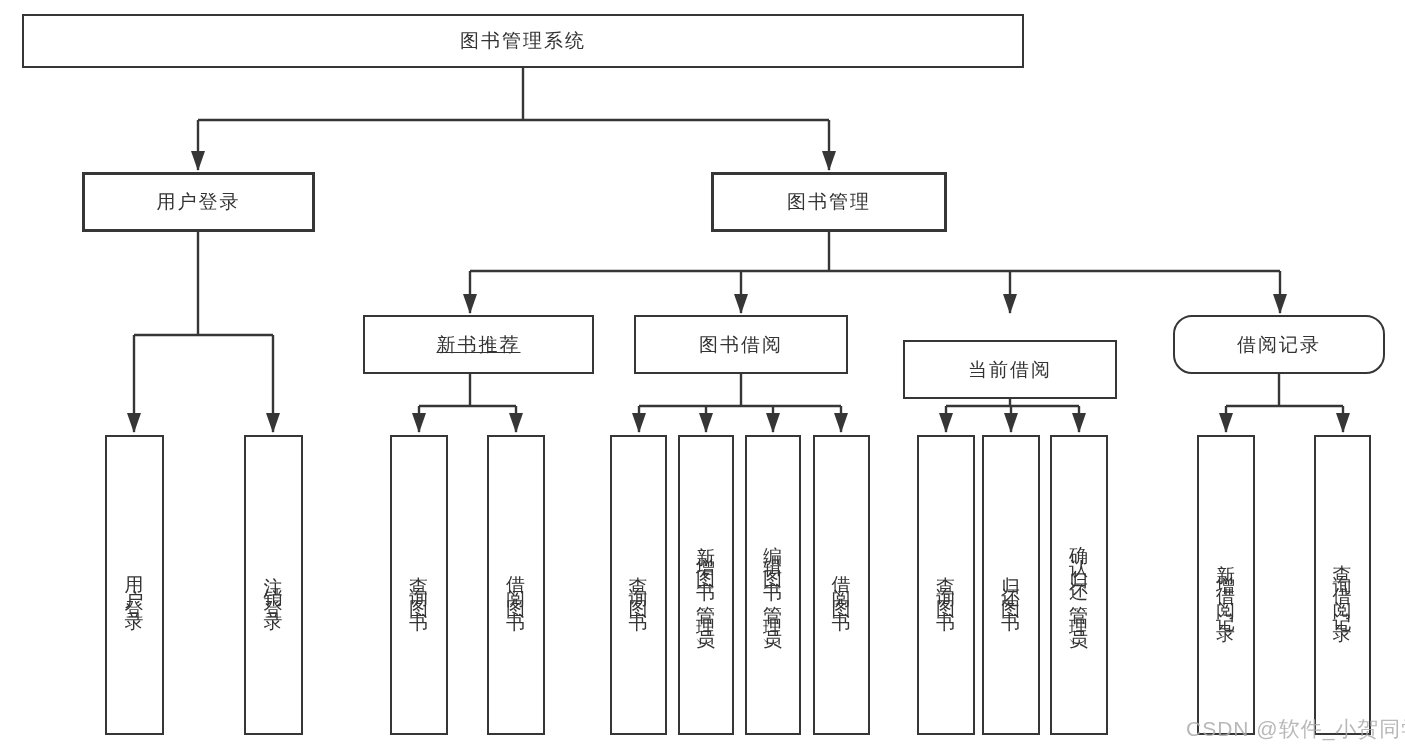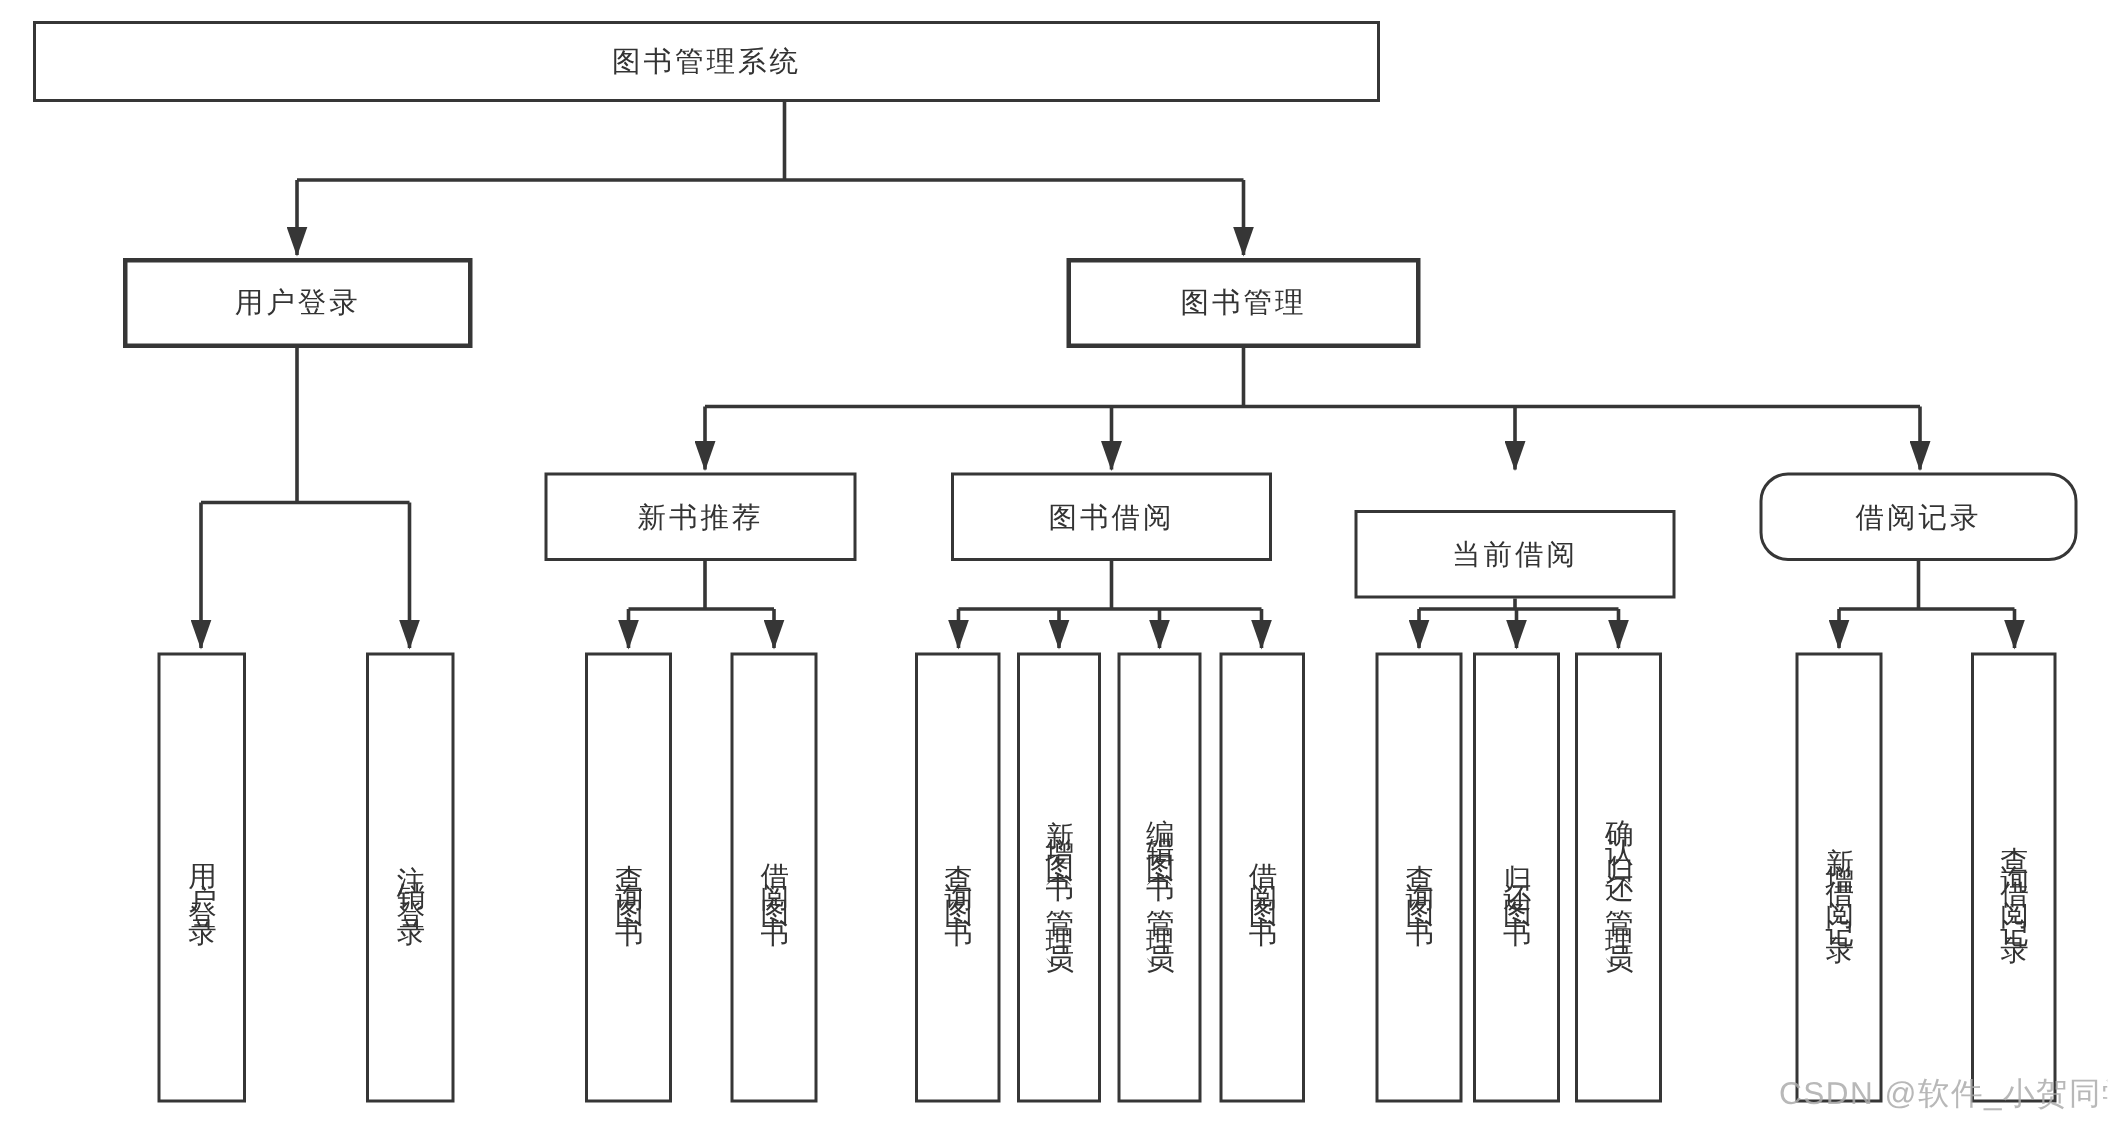--- a/index.html
+++ b/index.html
@@ -102,32 +102,32 @@
       <line x1="773" y1="406" x2="773" y2="432" marker-end="url(#arrow)"></line>
       <line x1="841" y1="406" x2="841" y2="432" marker-end="url(#arrow)"></line>
       <line x1="946" y1="406" x2="946" y2="432" marker-end="url(#arrow)"></line>
       <line x1="1011" y1="406" x2="1011" y2="432" marker-end="url(#arrow)"></line>
       <line x1="1079" y1="406" x2="1079" y2="432" marker-end="url(#arrow)"></line>
       <line x1="1226" y1="406" x2="1226" y2="432" marker-end="url(#arrow)"></line>
       <line x1="1343" y1="406" x2="1343" y2="432" marker-end="url(#arrow)"></line>
     </g>
   </svg>
 
-  <div class="box" style="left:22px; top:14px; width:898px; height:54px;">
+  <div class="box" style="left:22px; top:14px; width:1002px; height:54px;">
     <span>图书管理系统</span>
   </div>
 
   <div class="box l2" style="left:82px; top:172px; width:233px; height:60px;">
     <span>用户登录</span>
   </div>
   <div class="box l2" style="left:711px; top:172px; width:236px; height:60px;">
     <span>图书管理</span>
   </div>
 
-  <div class="box l3" style="left:363px; top:315px; width:208px; height:59px;">
+  <div class="box l3" style="left:363px; top:315px; width:231px; height:59px;text-decoration:underline;">
     <span>新书推荐</span>
   </div>
   <div class="box l3" style="left:634px; top:315px; width:214px; height:59px;">
     <span>图书借阅</span>
   </div>
   <div class="box l3" style="left:903px; top:315px; width:214px; height:59px;margin-top:25px;">
     <span>当前借阅</span>
   </div>
   <div class="box l3" style="left:1173px; top:315px; width:212px; height:59px;border-radius:19px;">
     <span>借阅记录</span>

